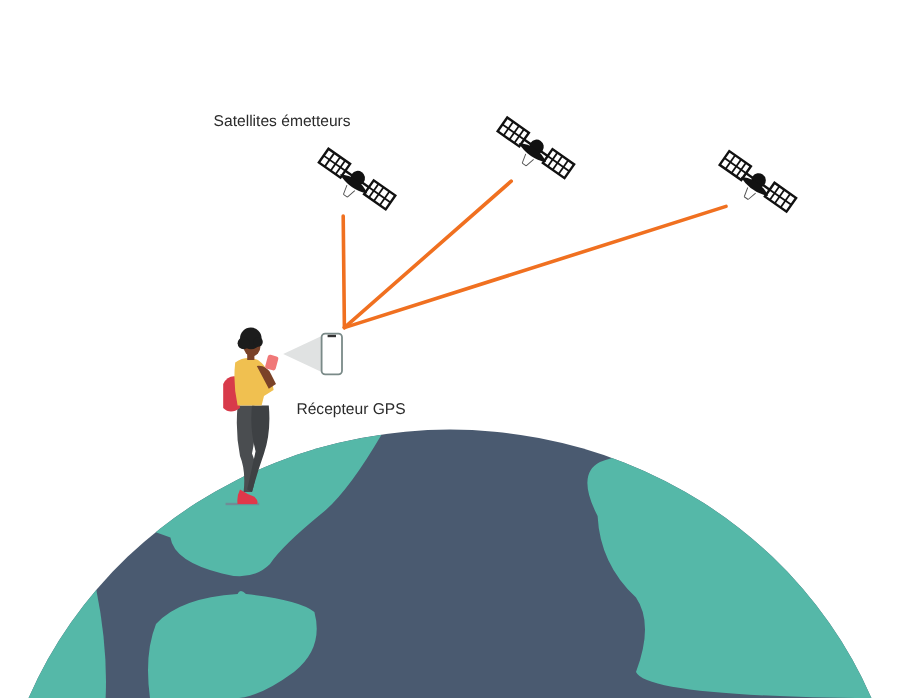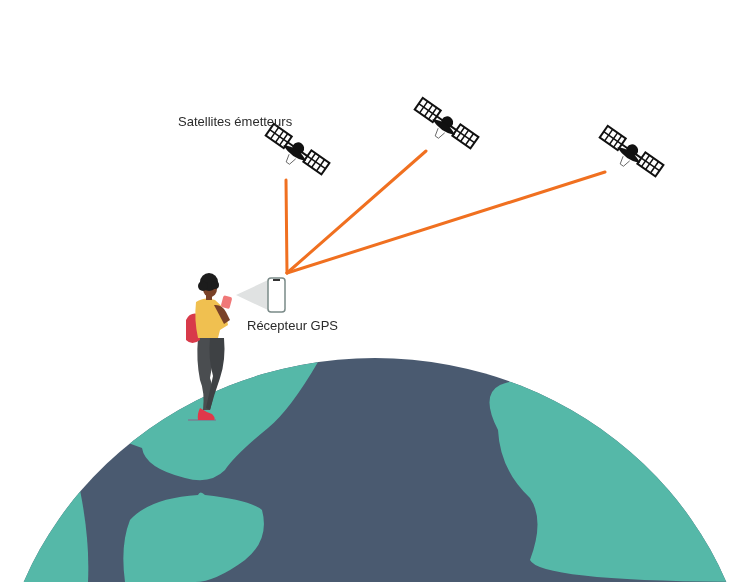--- a/index.html
+++ b/index.html
@@ -95,14 +95,14 @@
 
     <rect x="206" y="292" width="6" height="8" fill="#7a4228"></rect>
     <ellipse cx="210" cy="289" rx="7" ry="8" fill="#7a4228"></ellipse>
 
     <circle cx="209" cy="282" r="9" fill="#1c1c1c"></circle>
     <circle cx="203" cy="286" r="5" fill="#1c1c1c"></circle>
     <circle cx="215" cy="285" r="4" fill="#1c1c1c"></circle>
   </g>
 </svg>
 
-<div class="label" style="left:178px; top:93px;margin-top:21px;">Satellites émetteurs</div>
-<div class="label" style="left:247px; top:318px;">Récepteur GPS</div>
+<div class="label" style="left:178px; top:93px;">Satellites émetteurs</div>
+<div class="label" style="left:247px; top:333px;">Récepteur GPS</div>
 
 </body></html>

